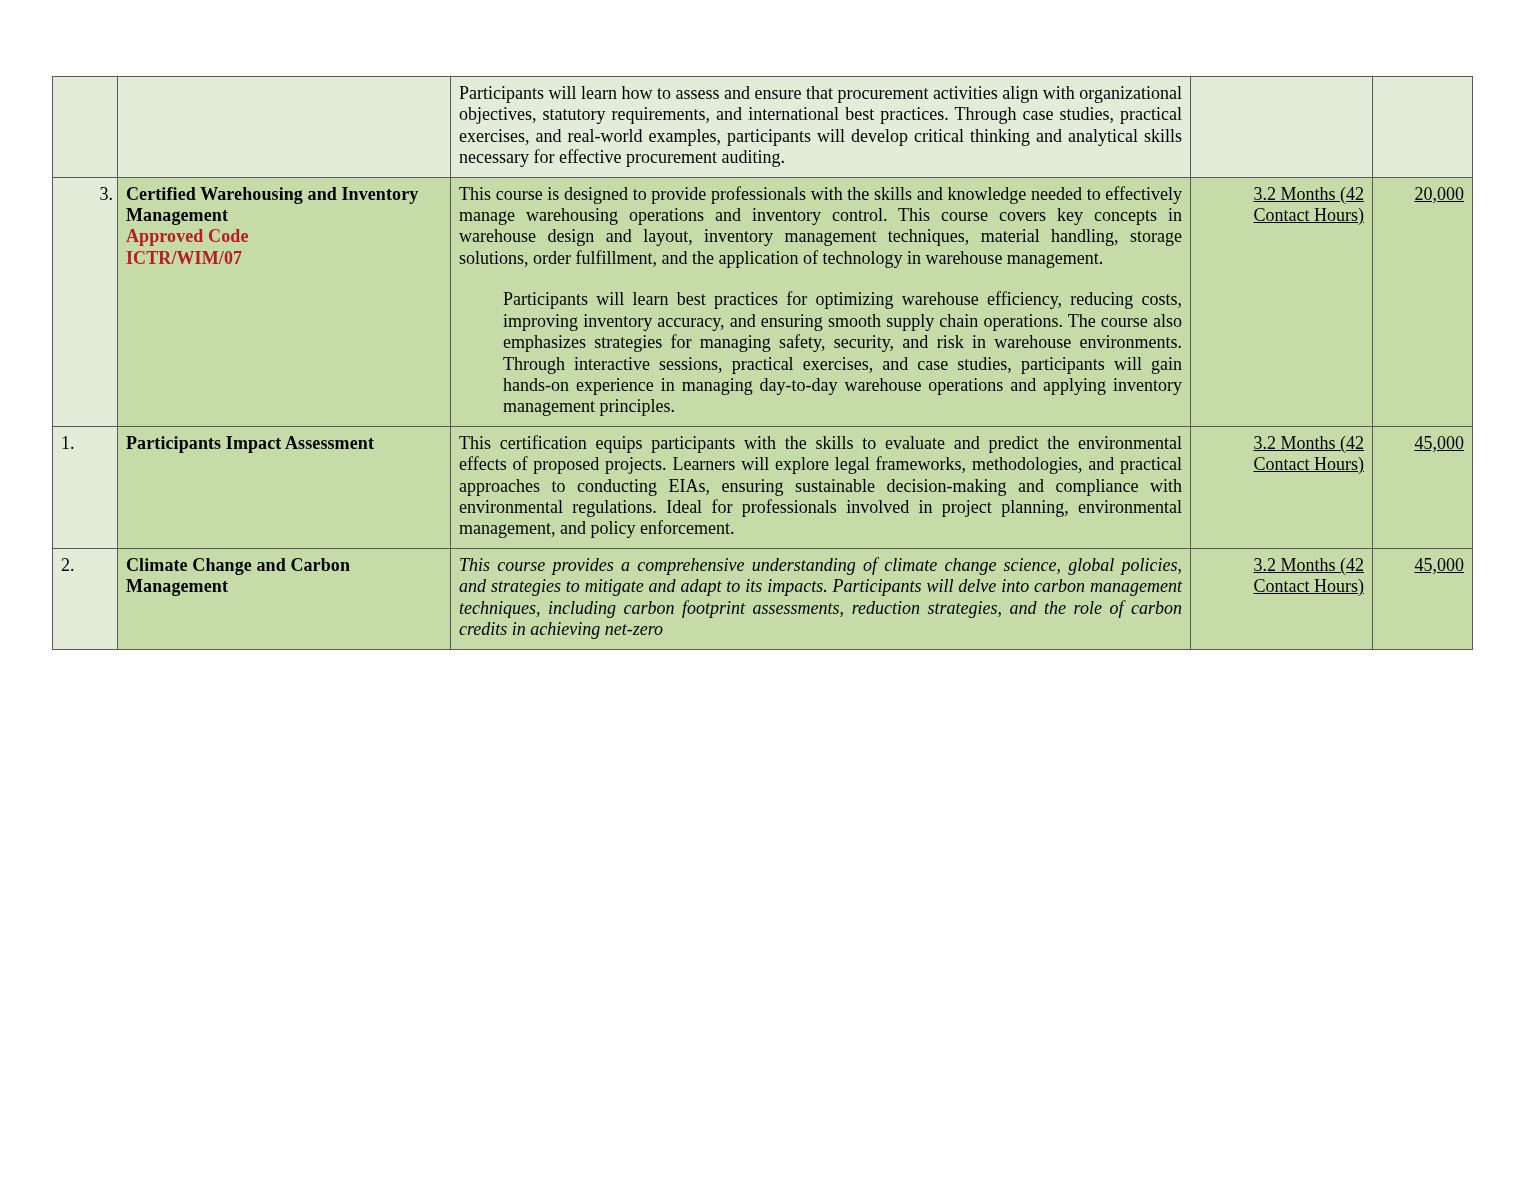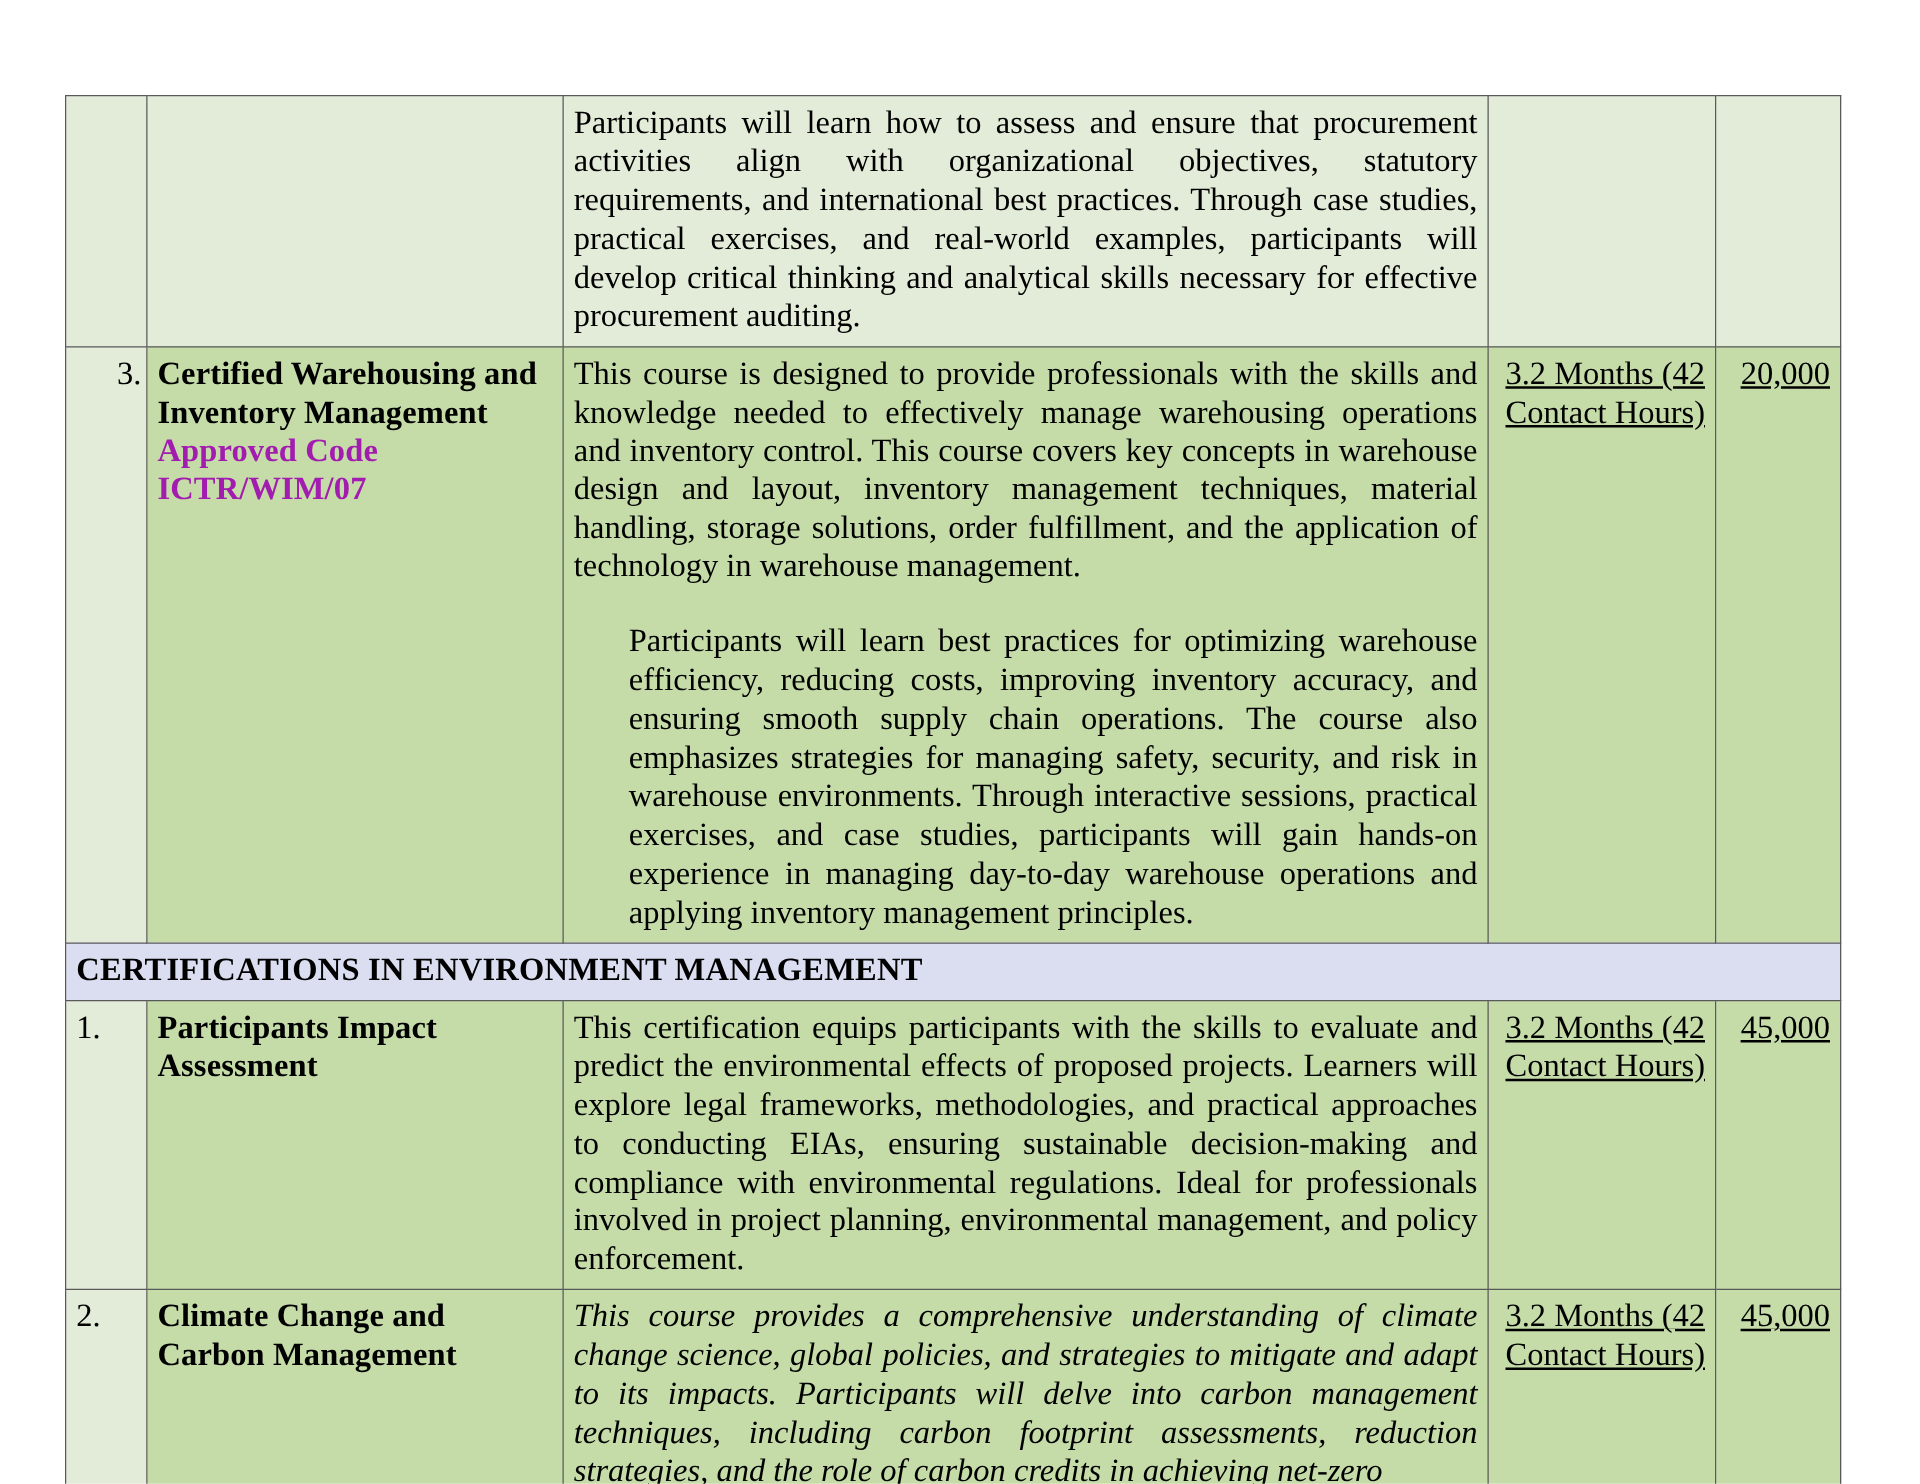--- a/index.html
+++ b/index.html
@@ -35,21 +35,21 @@
     border-collapse: collapse;
     table-layout: fixed;
     width: 1420px;
     border: 1.6px solid #595959;
   }
 
   table.doc-table td {
     border: 1.4px solid #595959;
     vertical-align: top;
     padding: 6px 8px 8px 8px;
-    font-size: 26px;
+    font-size: 18px;
     line-height: 1.19;
   }
 
   
   col.c-num   { width: 65px; }
   col.c-title { width: 333px; }
   col.c-desc  { width: 740px; }
   col.c-dur   { width: 182px; }
   col.c-fee   { width: 100px; }
 
@@ -68,21 +68,21 @@
     text-align: right;
     padding-right: 4px;
   }
 
   .title-cell {
     font-weight: bold;
     letter-spacing: 0.1px;
   }
 
   .code-text {
-    color: #a21caf;
+    color: #b91c1c;
     font-weight: bold;
     display: block;
   }
 
   .desc-cell p {
     margin: 0;
     text-align: justify;
     text-justify: inter-word;
     hyphens: none;
   }
@@ -142,23 +142,20 @@
             <span class="code-text">ICTR/WIM/07</span>
           </td>
           <td class="sh-green desc-cell">
             <p>This course is designed to provide professionals with the skills and knowledge needed to effectively manage warehousing operations and inventory control. This course covers key concepts in warehouse design and layout, inventory management techniques, material handling, storage solutions, order fulfillment, and the application of technology in warehouse management.</p>
             <p class="para-gap">Participants will learn best practices for optimizing warehouse efficiency, reducing costs, improving inventory accuracy, and ensuring smooth supply chain operations. The course also emphasizes strategies for managing safety, security, and risk in warehouse environments. Through interactive sessions, practical exercises, and case studies, participants will gain hands-on experience in managing day-to-day warehouse operations and applying inventory management principles.</p>
           </td>
           <td class="sh-green dur-cell">3.2 Months (42 Contact Hours)</td>
           <td class="sh-green fee-cell">20,000</td>
         </tr>
 
-        <tr>
-          <td class="sh-band band-cell" colspan="5">CERTIFICATIONS IN ENVIRONMENT MANAGEMENT</td>
-        </tr>
 
         <tr>
           <td class="sh-light num-cell">1.</td>
           <td class="sh-green title-cell">Participants Impact Assessment</td>
           <td class="sh-green desc-cell">
             <p>This certification equips participants with the skills to evaluate and predict the environmental effects of proposed projects. Learners will explore legal frameworks, methodologies, and practical approaches to conducting EIAs, ensuring sustainable decision-making and compliance with environmental regulations. Ideal for professionals involved in project planning, environmental management, and policy enforcement.</p>
           </td>
           <td class="sh-green dur-cell">3.2 Months (42 Contact Hours)</td>
           <td class="sh-green fee-cell">45,000</td>
         </tr>

